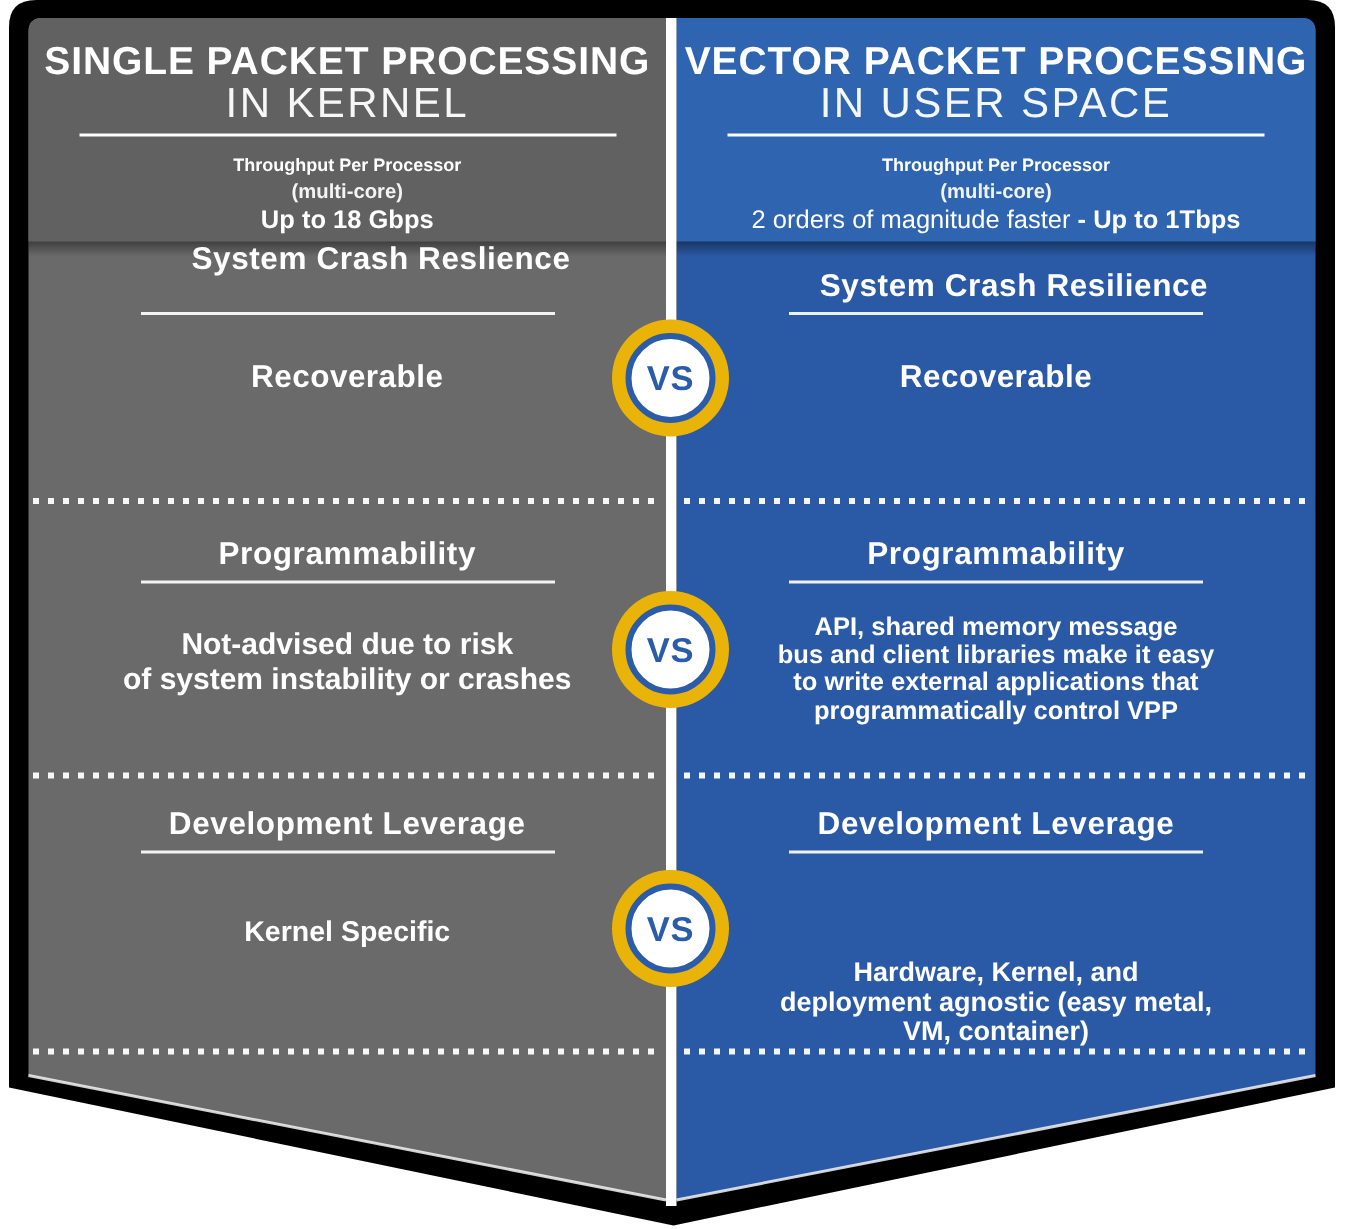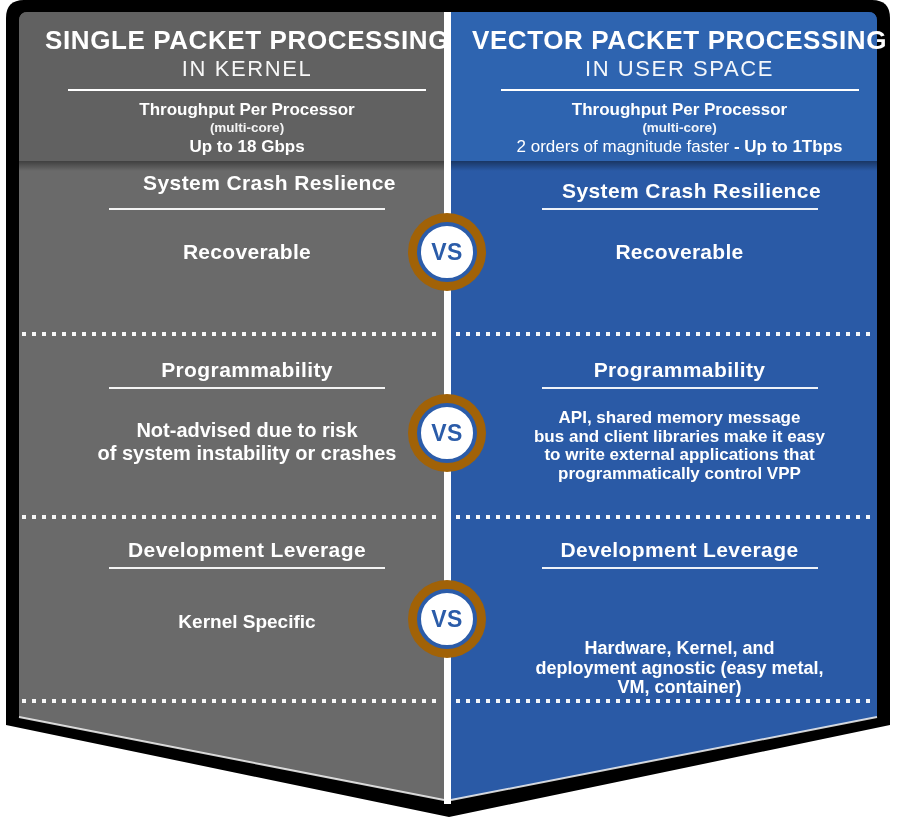--- a/index.html
+++ b/index.html
@@ -1,31 +1,31 @@
 <!DOCTYPE html>
 <html><head>
 <meta charset="utf-8">
 <style>
   html,body{margin:0;padding:0;background:#ffffff;}
   .stage{
     position:relative;width:900px;height:819px;overflow:hidden;
     font-family:"Liberation Sans",sans-serif;color:#ffffff;
   }
   .bg{position:absolute;left:0;top:0;width:900px;height:819px;display:block;}
-  .col{position:absolute;text-align:center;padding-left:31px;}
+  .col{position:absolute;text-align:center;}
   .abs{position:absolute;left:0;right:0;text-align:center;}
   
   .col-left{left:19px;width:425px;top:0;height:819px;}
   .col-right{left:451px;width:426px;top:0;height:819px;}
 
   .hdr{position:absolute;top:24px;left:0;right:0;text-align:center;}
   .title{font-size:26px;line-height:32px;font-weight:700;letter-spacing:0.6px;}
-  .subtitle{font-size:22px;line-height:25px;font-weight:400;letter-spacing:1.6px;color:rgba(255,255,255,0.95);}
+  .subtitle{font-size:28px;line-height:25px;font-weight:400;letter-spacing:1.6px;color:rgba(255,255,255,0.95);}
   .hline{width:358px;height:2px;background:#ffffff;margin:8px auto 9px auto;}
-  .t-label{font-size:17px;line-height:20px;font-weight:700;}
+  .t-label{font-size:12px;line-height:20px;font-weight:700;}
   .t-note{font-size:13.5px;line-height:15px;font-weight:700;color:rgba(255,255,255,0.93);}
   .t-value{font-size:17px;line-height:23px;font-weight:700;}
   .t-value-mixed{font-size:17px;line-height:23px;font-weight:400;}
   .t-value-mixed b{font-weight:700;text-align:right;}
 
   .row-head{font-size:21px;line-height:26px;font-weight:700;letter-spacing:0.4px;}
   .row-line{width:276px;height:2px;background:rgba(255,255,255,0.92);margin:0 auto;}
   .row-body-lg{font-size:21px;line-height:26px;font-weight:700;letter-spacing:0.3px;}
   .row-body-md{font-size:20px;line-height:23px;font-weight:700;text-align:center;}
   .row-body-sm{font-size:17px;line-height:18.6px;font-weight:700;}
@@ -34,21 +34,21 @@
 
   .dots{
     position:absolute;height:4px;
     background-image:repeating-linear-gradient(90deg,rgba(255,255,255,0.95) 0 4px,transparent 4px 10px);
   }
   .dots-l{left:22px;width:416px;}
   .dots-r{left:456px;width:417px;}
 
   .vs-badge{
     position:absolute;left:408px;width:78px;height:78px;border-radius:50%;
-    background:#a16207;display:flex;align-items:center;justify-content:center;
+    background:#eab308;display:flex;align-items:center;justify-content:center;
   }
   .vs-inner{
     width:52px;height:52px;border-radius:50%;border:4px solid #2b5ca9;background:#ffffff;
     display:flex;align-items:center;justify-content:center;
     font-size:23px;font-weight:700;color:#2b5ca9;letter-spacing:0.5px;
   }
 </style>
 </head>
 <body>
 
@@ -82,21 +82,21 @@
   <div class="col col-left">
     <div class="hdr">
       <div class="title">SINGLE PACKET PROCESSING</div>
       <div class="subtitle">IN KERNEL</div>
       <div class="hline"></div>
       <div class="t-label">Throughput Per Processor</div>
       <div class="t-note">(multi-core)</div>
       <div class="t-value">Up to 18 Gbps</div>
     </div>
 
-    <div class="abs row-head" style="top:170px;margin-left:45px;">System Crash Reslience</div>
+    <div class="abs row-head" style="top:160px;margin-left:45px;">System Crash Reslience</div>
     <div class="abs" style="top:208px;">
         <div class="row-line"></div>
       </div>
     <div class="abs row-body-lg" style="top:239px;">Recoverable</div>
 
     <div class="abs row-head" style="top:357px;">Programmability</div>
     <div class="abs" style="top:387px;">
         <div class="row-line"></div>
       </div>
     <div class="abs row-body-md" style="top:419px;">

